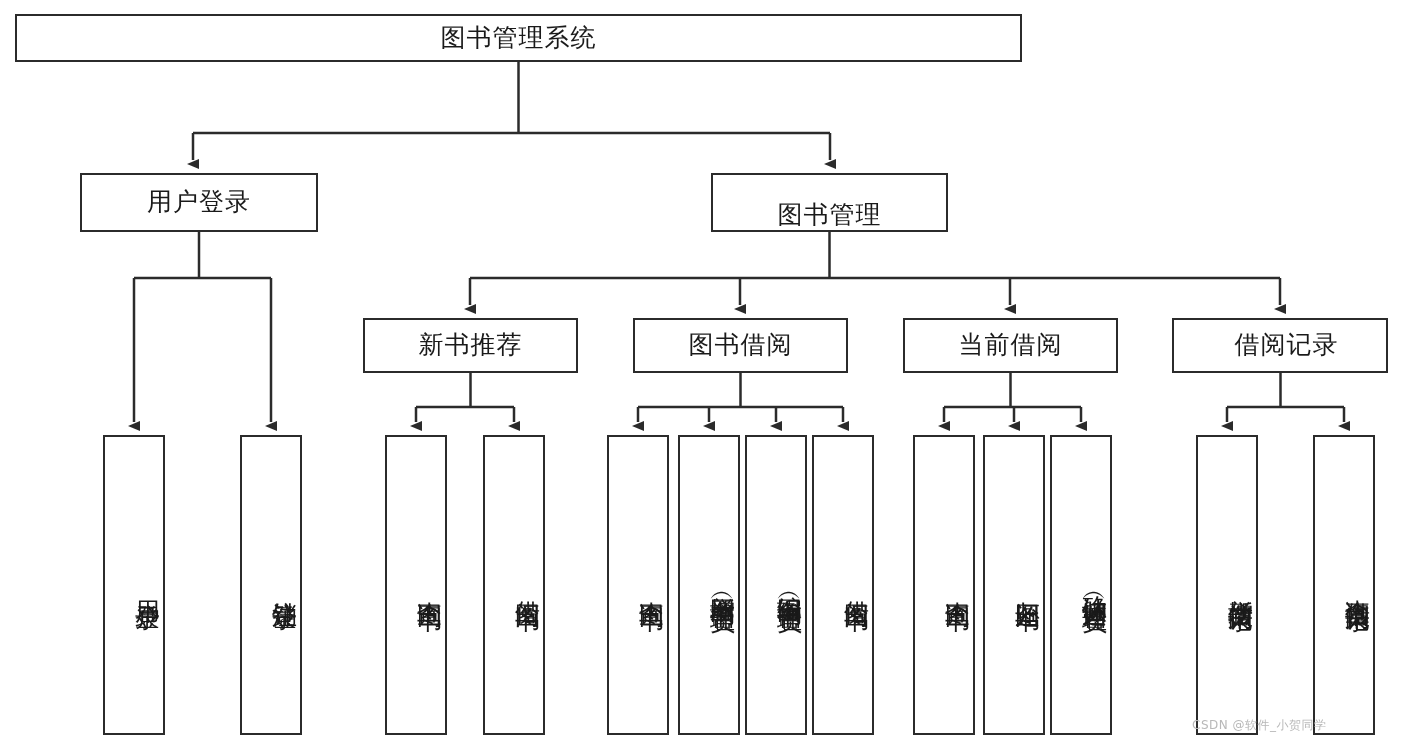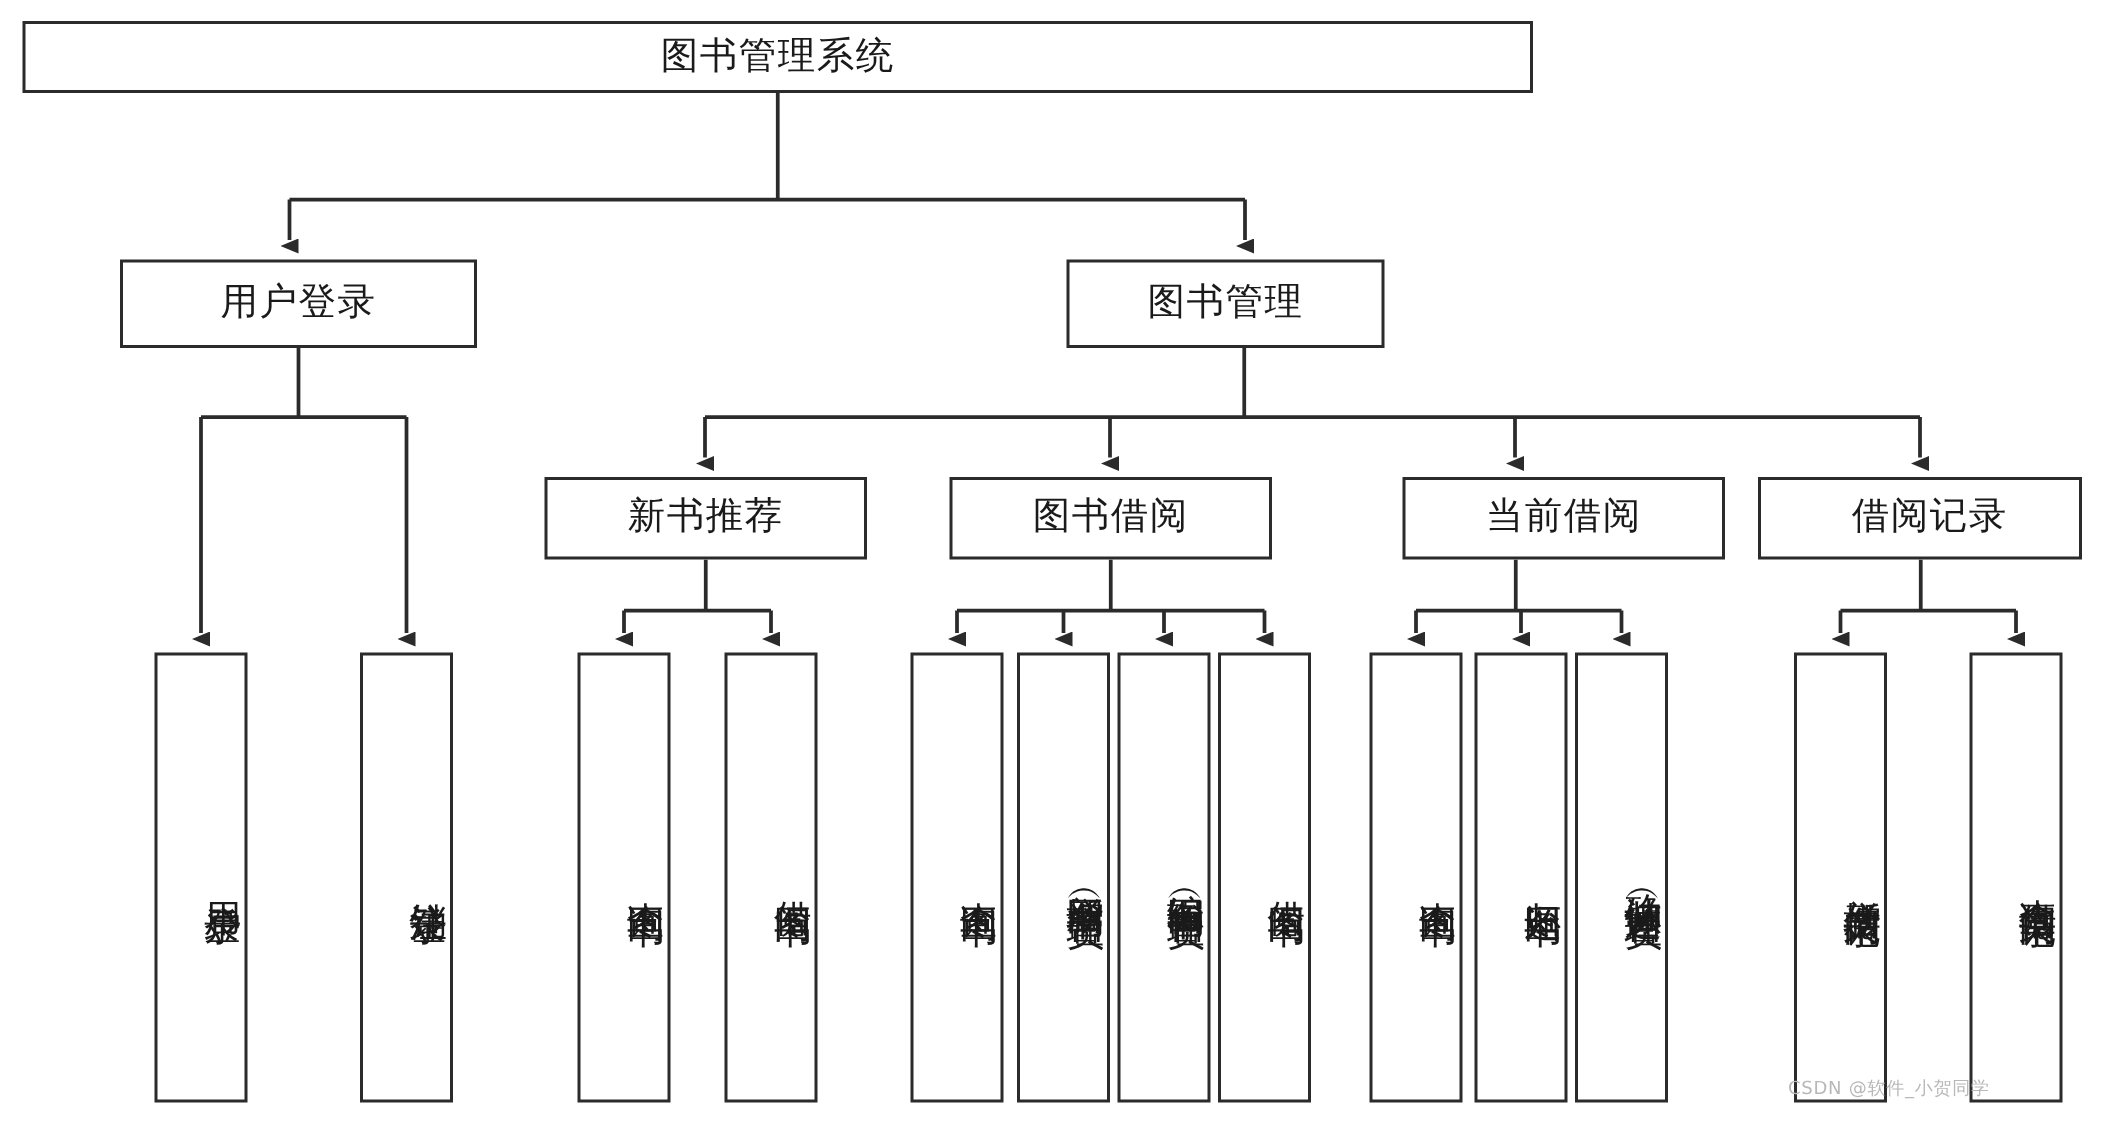--- a/index.html
+++ b/index.html
@@ -27,21 +27,20 @@
   }
   .node {
     position: absolute;
     box-sizing: border-box;
     border: 2.5px solid #2b2b2b;
     background: #ffffff;
     display: flex;
     align-items: center;
     justify-content: center;
     color: #1a1a1a;
-    font-family: Liberation Serif, serif;
   }
   .node.horiz {
     font-size: 25px;
     line-height: 1.15;
     letter-spacing: 1px;
   }
   .node.root {
     font-size: 25px;
   }
   .node.vert {
@@ -126,31 +125,31 @@
     </g>
   </svg>
 
   <div class="node root horiz" id="node-root" style="left: 15px; top: 14px; width: 1007px; height: 48px;">
     <span class="label">图书管理系统</span>
   </div>
 
   <div class="node horiz" id="node-l2-0" style="left: 80px; top: 173px; width: 238px; height: 59px;">
     <span class="label">用户登录</span>
   </div>
-  <div class="node horiz" id="node-l2-1" style="left: 711px; top: 173px; width: 212px; height: 59px;">
+  <div class="node horiz" id="node-l2-1" style="left: 711px; top: 173px; width: 237px; height: 59px; align-items: flex-end;">
     <span class="label">图书管理</span>
   </div>
 
   <div class="node horiz" id="node-l3-1" style="left: 633px; top: 318px; width: 215px; height: 55px;">
     <span class="label">图书借阅</span>
   </div>
   <div class="node horiz" id="node-l3-0" style="left: 363px; top: 318px; width: 215px; height: 55px;">
     <span class="label">新书推荐</span>
   </div>
-  <div class="node horiz" id="node-l3-2" style="left: 935px; top: 318px; width: 215px; height: 55px;">
+  <div class="node horiz" id="node-l3-2" style="left: 903px; top: 318px; width: 215px; height: 55px;">
     <span class="label">当前借阅</span>
   </div>
   <div class="node horiz" id="node-l3-3" style="left: 1172px; top: 318px; width: 216px; height: 55px; padding-left: 13px;">
     <span class="label">借阅记录</span>
   </div>
 
   <div class="node vert" id="node-leaf-0" style="left: 103px; top: 435px; width: 62px; height: 300px;">
     <span class="label">用户登录</span>
   </div>
   <div class="node vert" id="node-leaf-1" style="left: 240px; top: 435px; width: 62px; height: 300px;">

